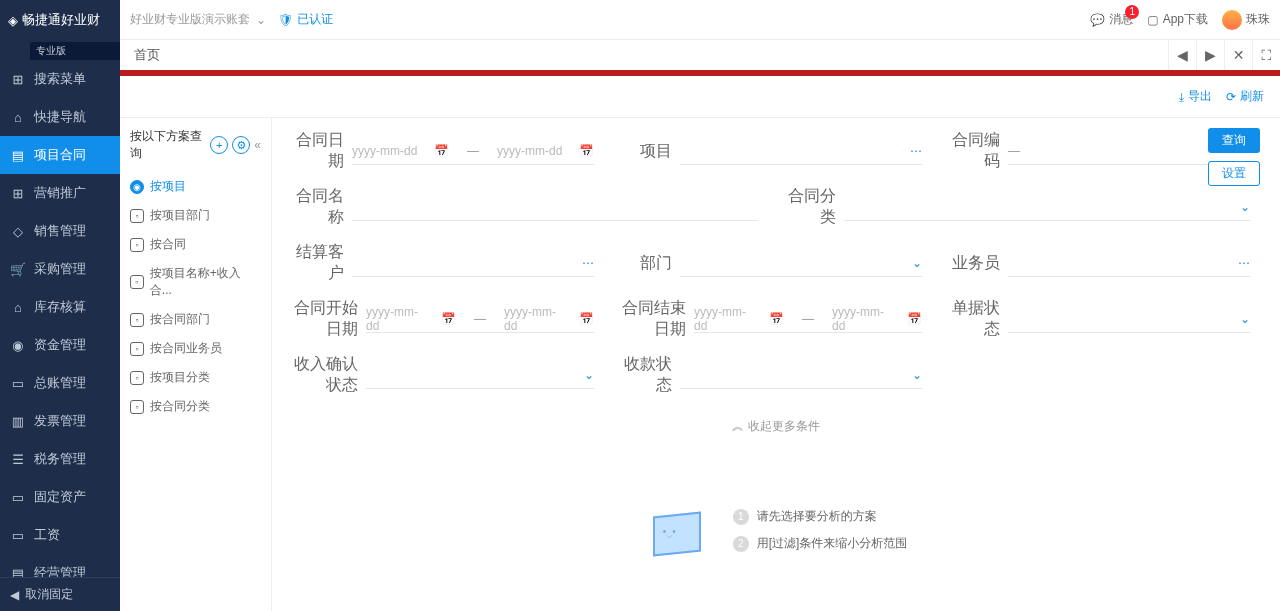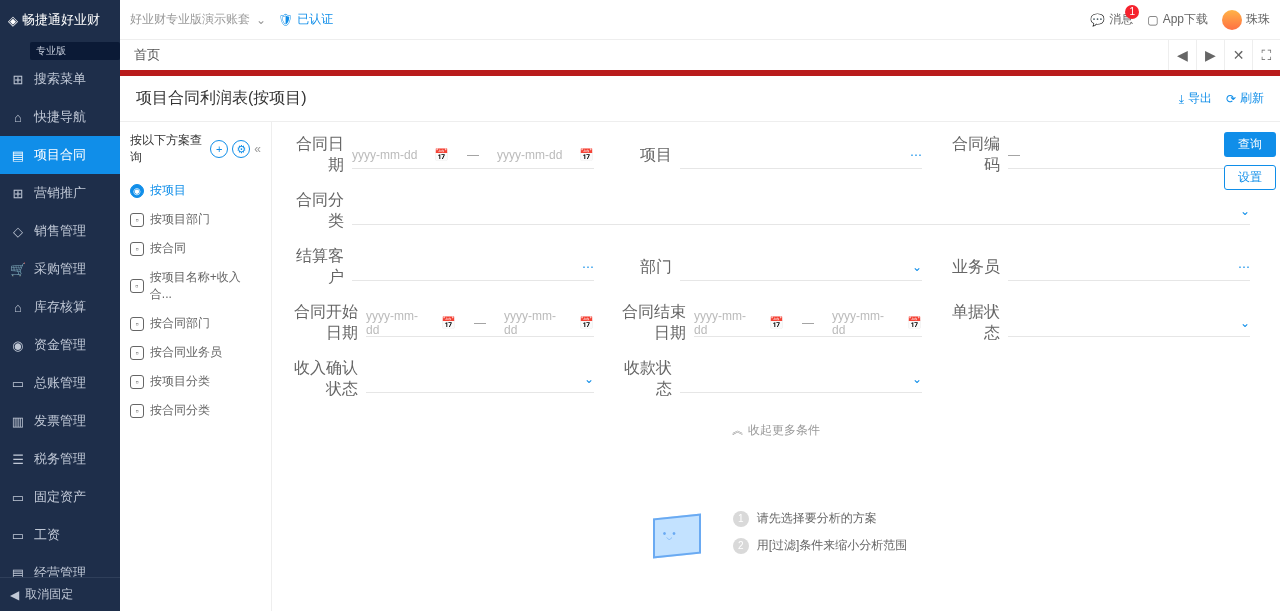--- a/index.html
+++ b/index.html
@@ -60,21 +60,21 @@
 .form-col { flex: 1; display: flex; align-items: center; gap: 8px; padding-right: 18px; }
 .form-label { width: 60px; text-align: right; color: #666; font-size: 16px; flex-shrink: 0; }
 .form-ctrl { flex: 1; height: 28px; border: none; border-bottom: 1px solid #e6e6e6; display: flex; align-items: center; color: #bbb; font-size: 12px; cursor: pointer; gap: 12px; }
 .form-ctrl .ph { flex: 1; }
 .date-range .d-in { flex: 1; }
 .date-range .d-icon { color: #108ee9; }
 .date-range .dash { margin: 0 6px; color: #999; }
 .suffix-icon { color: #108ee9; font-size: 12px; }
 .center-dash { text-align: center; color: #999; }
 
-.right-actions { position: absolute; top: 10px; right: 4px; display: flex; flex-direction: column; gap: 8px; }
+.right-actions { position: absolute; top: 10px; right: 20px; display: flex; flex-direction: column; gap: 8px; }
 .btn-primary { background: #108ee9; color: #fff; border: none; padding: 4px 14px; border-radius: 3px; cursor: pointer; font-size: 12px; }
 .btn-outline { background: #fff; color: #108ee9; border: 1px solid #108ee9; padding: 3px 13px; border-radius: 3px; cursor: pointer; font-size: 12px; }
 
 .collapse-more { text-align: center; color: #999; font-size: 12px; padding: 8px 0 14px 0; cursor: pointer; display: flex; justify-content: center; gap: 4px; }
 
 .empty { flex: 1; display: flex; align-items: center; justify-content: center; gap: 24px; }
 .empty-img { width: 64px; height: 64px; position: relative; }
 .cube { width: 48px; height: 40px; background: #c3e2ff; border: 2px solid #6aaaf2; position: absolute; left: 8px; top: 16px; transform: skewY(-6deg); }
 .face { position: absolute; left: 18px; top: 26px; color: #6aaaf2; font-size: 10px; }
 .steps { display: flex; flex-direction: column; gap: 10px; }
@@ -191,21 +191,20 @@
       <div class="nav-tab">首页</div>
       <div class="tabs-ctrl">
         <div class="tab-btn">◀</div>
         <div class="tab-btn">▶</div>
         <div class="tab-btn">✕</div>
         <div class="tab-btn">⛶</div>
       </div>
     </div>
 
     <div class="page-head">
-      <div class="page-title">项目合同利润表(按项目)</div>
       <div class="head-actions">
         <div class="head-action">
           <span>⤓</span>
           <span>导出</span>
         </div>
         <div class="head-action">
           <span>⟳</span>
           <span>刷新</span>
         </div>
       </div>
@@ -282,20 +281,24 @@
                   <span class="suffix-icon">⋯</span>
                 </div>
             </div>
             <div class="form-col">
               <div class="form-label">合同编码</div>
               <div class="form-ctrl center-dash">—</div>
             </div>
           </div>
 
           <div class="form-row">
+            <div class="form-col">
+              <div class="form-label">合同名称</div>
+              <div class="form-ctrl"></div>
+            </div>
             <div class="form-col">
               <div class="form-label">合同分类</div>
               <div class="form-ctrl">
                   <span class="ph"></span>
                   <span class="suffix-icon">⌄</span>
                 </div>
             </div>
           </div>
 
           <div class="form-row">

